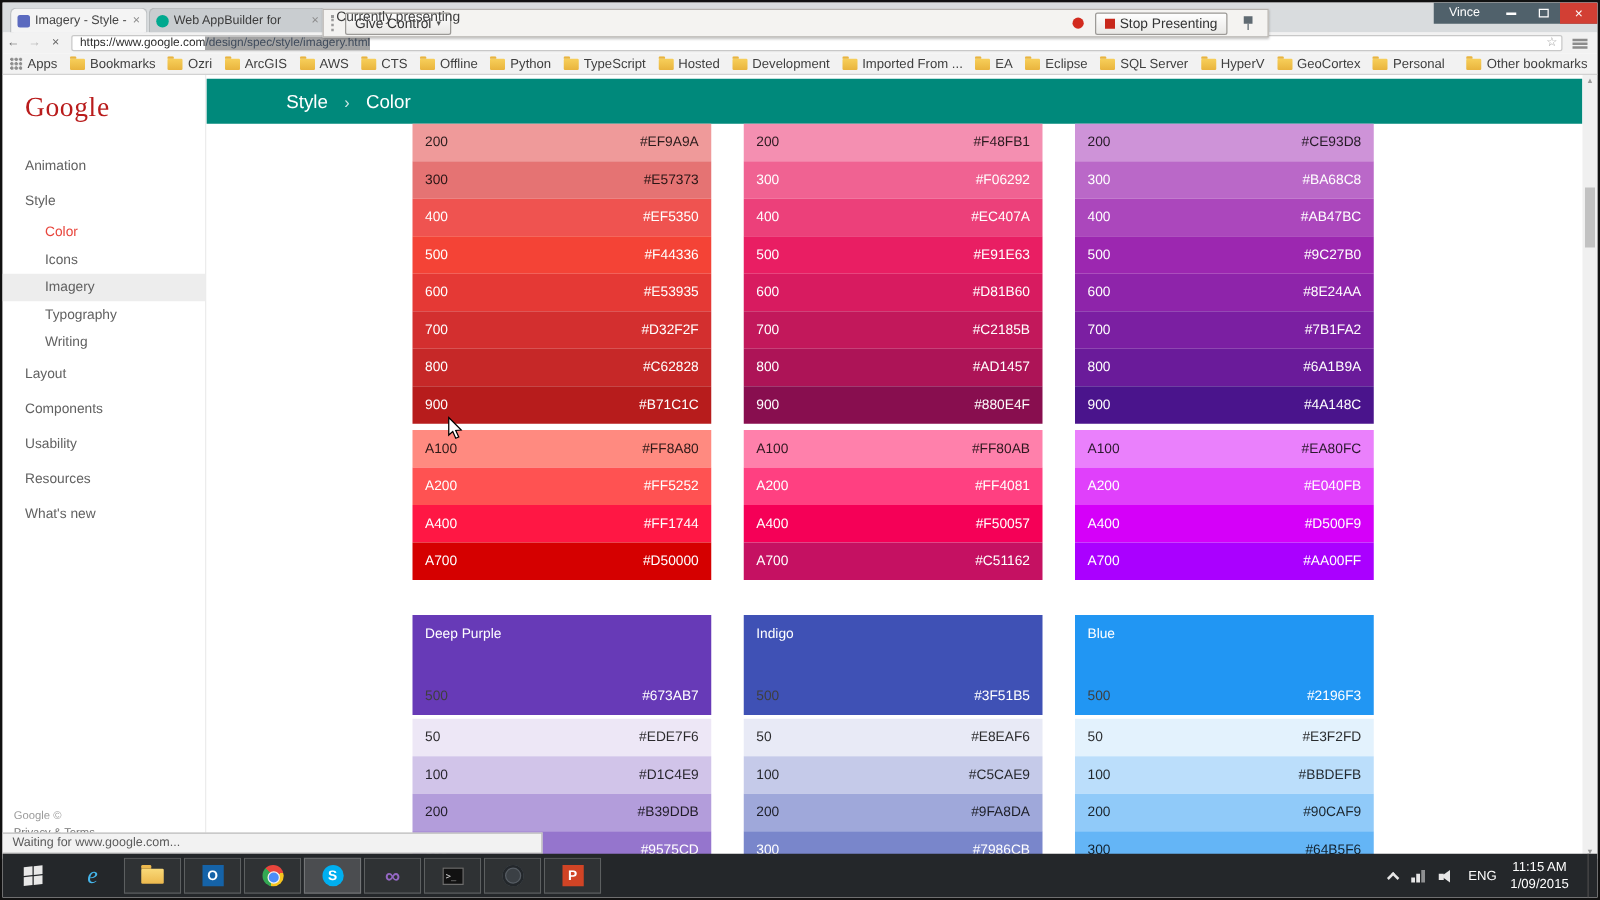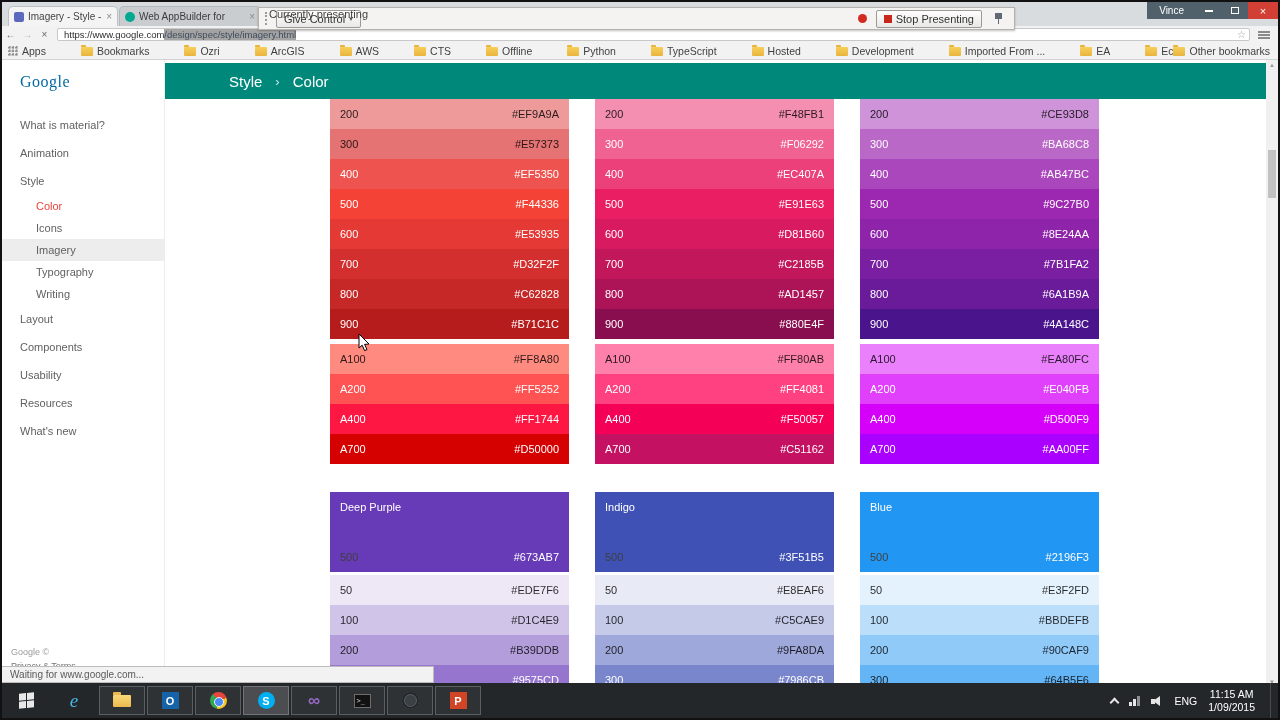--- a/index.html
+++ b/index.html
@@ -44,31 +44,31 @@
   .navbtn.dim{color:#b5b5b5;}
   .omnibox{position:relative;flex:1;height:13px;margin:0 6px 0 4px;background:#fff;border:1px solid #c8c8c8;border-radius:2px;font-size:9.5px;padding:0 32px 0 6px;color:#333;white-space:nowrap;overflow:hidden;display:flex;align-items:center;}
   .url-host{color:#2c2c2c;}
   .url-path{color:#3f4b5c;background:#a3a3a3;}
   .omnibox .star{position:absolute;right:3px;top:0px;font-size:10px;color:#9a9a9a;line-height:12px;}
   .menu-btn{width:16px;height:12px;margin-right:6px;display:flex;flex-direction:column;justify-content:space-between;padding:2px;}
   .menu-btn i{display:block;height:2px;background:#8b8b8b;}
 
   
   .bookmarksbar{position:absolute;left:0;top:41px;width:100%;height:17px;background:#f2f2f2;border-bottom:1px solid #d2d2d2;display:flex;align-items:center;font-size:10.5px;color:#3f3f3f;padding:0 6px;}
-  .bm-items{display:flex;align-items:center;overflow:hidden;flex:1;gap:25px;}
+  .bm-items{display:flex;align-items:center;overflow:hidden;flex:1;}
   .bm-item{display:flex;align-items:center;gap:4px;margin-right:10px;white-space:nowrap;}
   .bm-icon{display:inline-block;flex:0 0 auto;}
   .bm-icon.folder{width:12px;height:9px;background:linear-gradient(#f7cf5a,#e9b43e);border-radius:1px;position:relative;}
   .bm-icon.folder::before{content:"";position:absolute;left:0;top:-2px;width:5px;height:2px;background:#e9b43e;border-radius:1px 1px 0 0;}
   .bm-icon.apps-grid{width:10px;height:10px;background-image:radial-gradient(circle at 1.5px 1.5px,#8d8d8d 1.2px,transparent 1.5px);background-size:3.5px 3.5px;}
   .bm-item.other{margin:0 2px 0 auto;}
 
   
   .sidebar{position:absolute;left:0;top:58px;width:163px;height:627px;background:#fff;border-right:1px solid #ececec;z-index:1;}
-  .logo{margin:13px 0 0 18px;font-family:"Liberation Serif",serif;font-size:16px;color:#0369a1;letter-spacing:.5px;}
+  .logo{margin:13px 0 0 18px;font-family:"Liberation Serif",serif;font-size:22px;color:#b91c1c;letter-spacing:.5px;}
   .side-nav{margin-top:20px;}
   .side-item{font-size:11px;color:#616161;cursor:pointer;}
   .side-item.lvl0{padding:8px 0 8px 18px;}
   .side-item.lvl1{padding:5px 0 5px 34px;}
   .side-item.current{color:#e8453c;}
   .side-item.selected{background:#ededed;}
   .side-footer{position:absolute;left:9px;bottom:14px;font-size:9px;color:#9b9b9b;line-height:14px;}
   .side-footer .privacy{color:#757575;}
 
   
@@ -273,21 +273,20 @@
       </div>
     <div class="bm-item other">
       <span class="bm-icon folder"></span>
       <span>Other bookmarks</span>
     </div>
   </div>
 
   <div class="sidebar">
     <div class="logo">Google</div>
     <nav class="side-nav">
-        <div class="side-item lvl0 normal">What is material?</div>
         <div class="side-item lvl0 normal">Animation</div>
         <div class="side-item lvl0 normal">Style</div>
         <div class="side-item lvl1 current">Color</div>
         <div class="side-item lvl1 normal">Icons</div>
         <div class="side-item lvl1 selected">Imagery</div>
         <div class="side-item lvl1 normal">Typography</div>
         <div class="side-item lvl1 normal">Writing</div>
         <div class="side-item lvl0 normal">Layout</div>
         <div class="side-item lvl0 normal">Components</div>
         <div class="side-item lvl0 normal">Usability</div>

